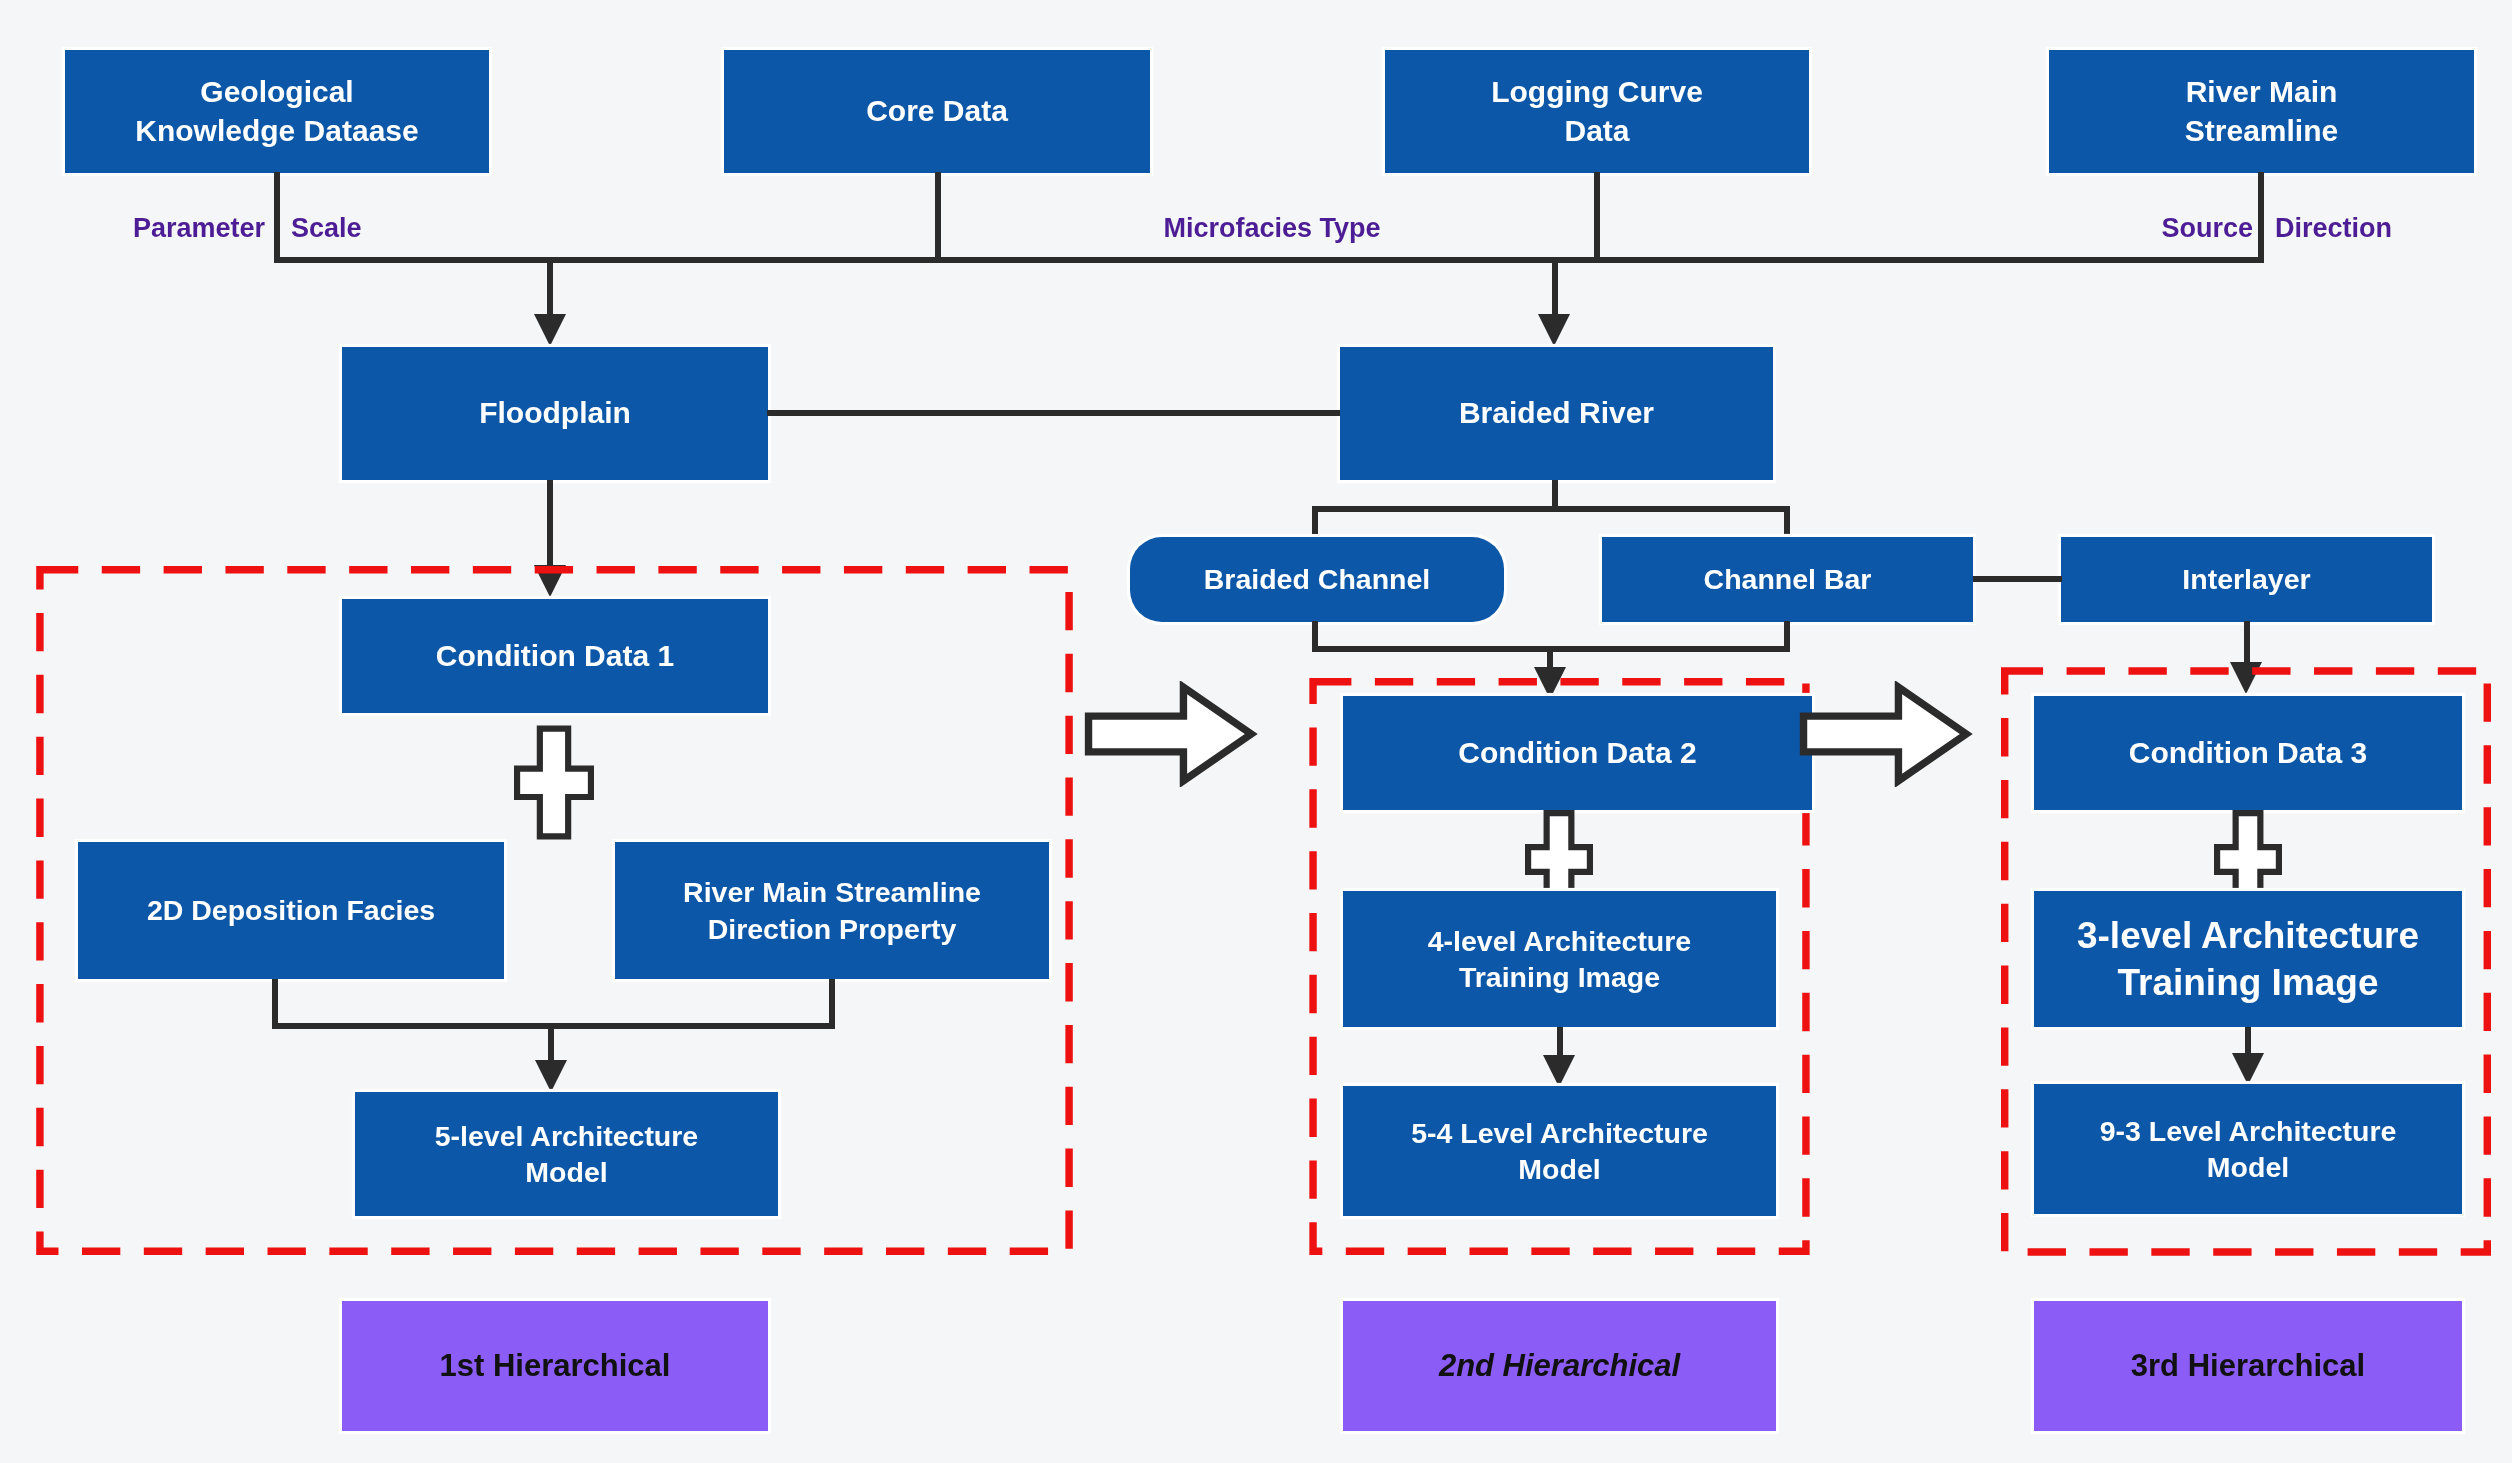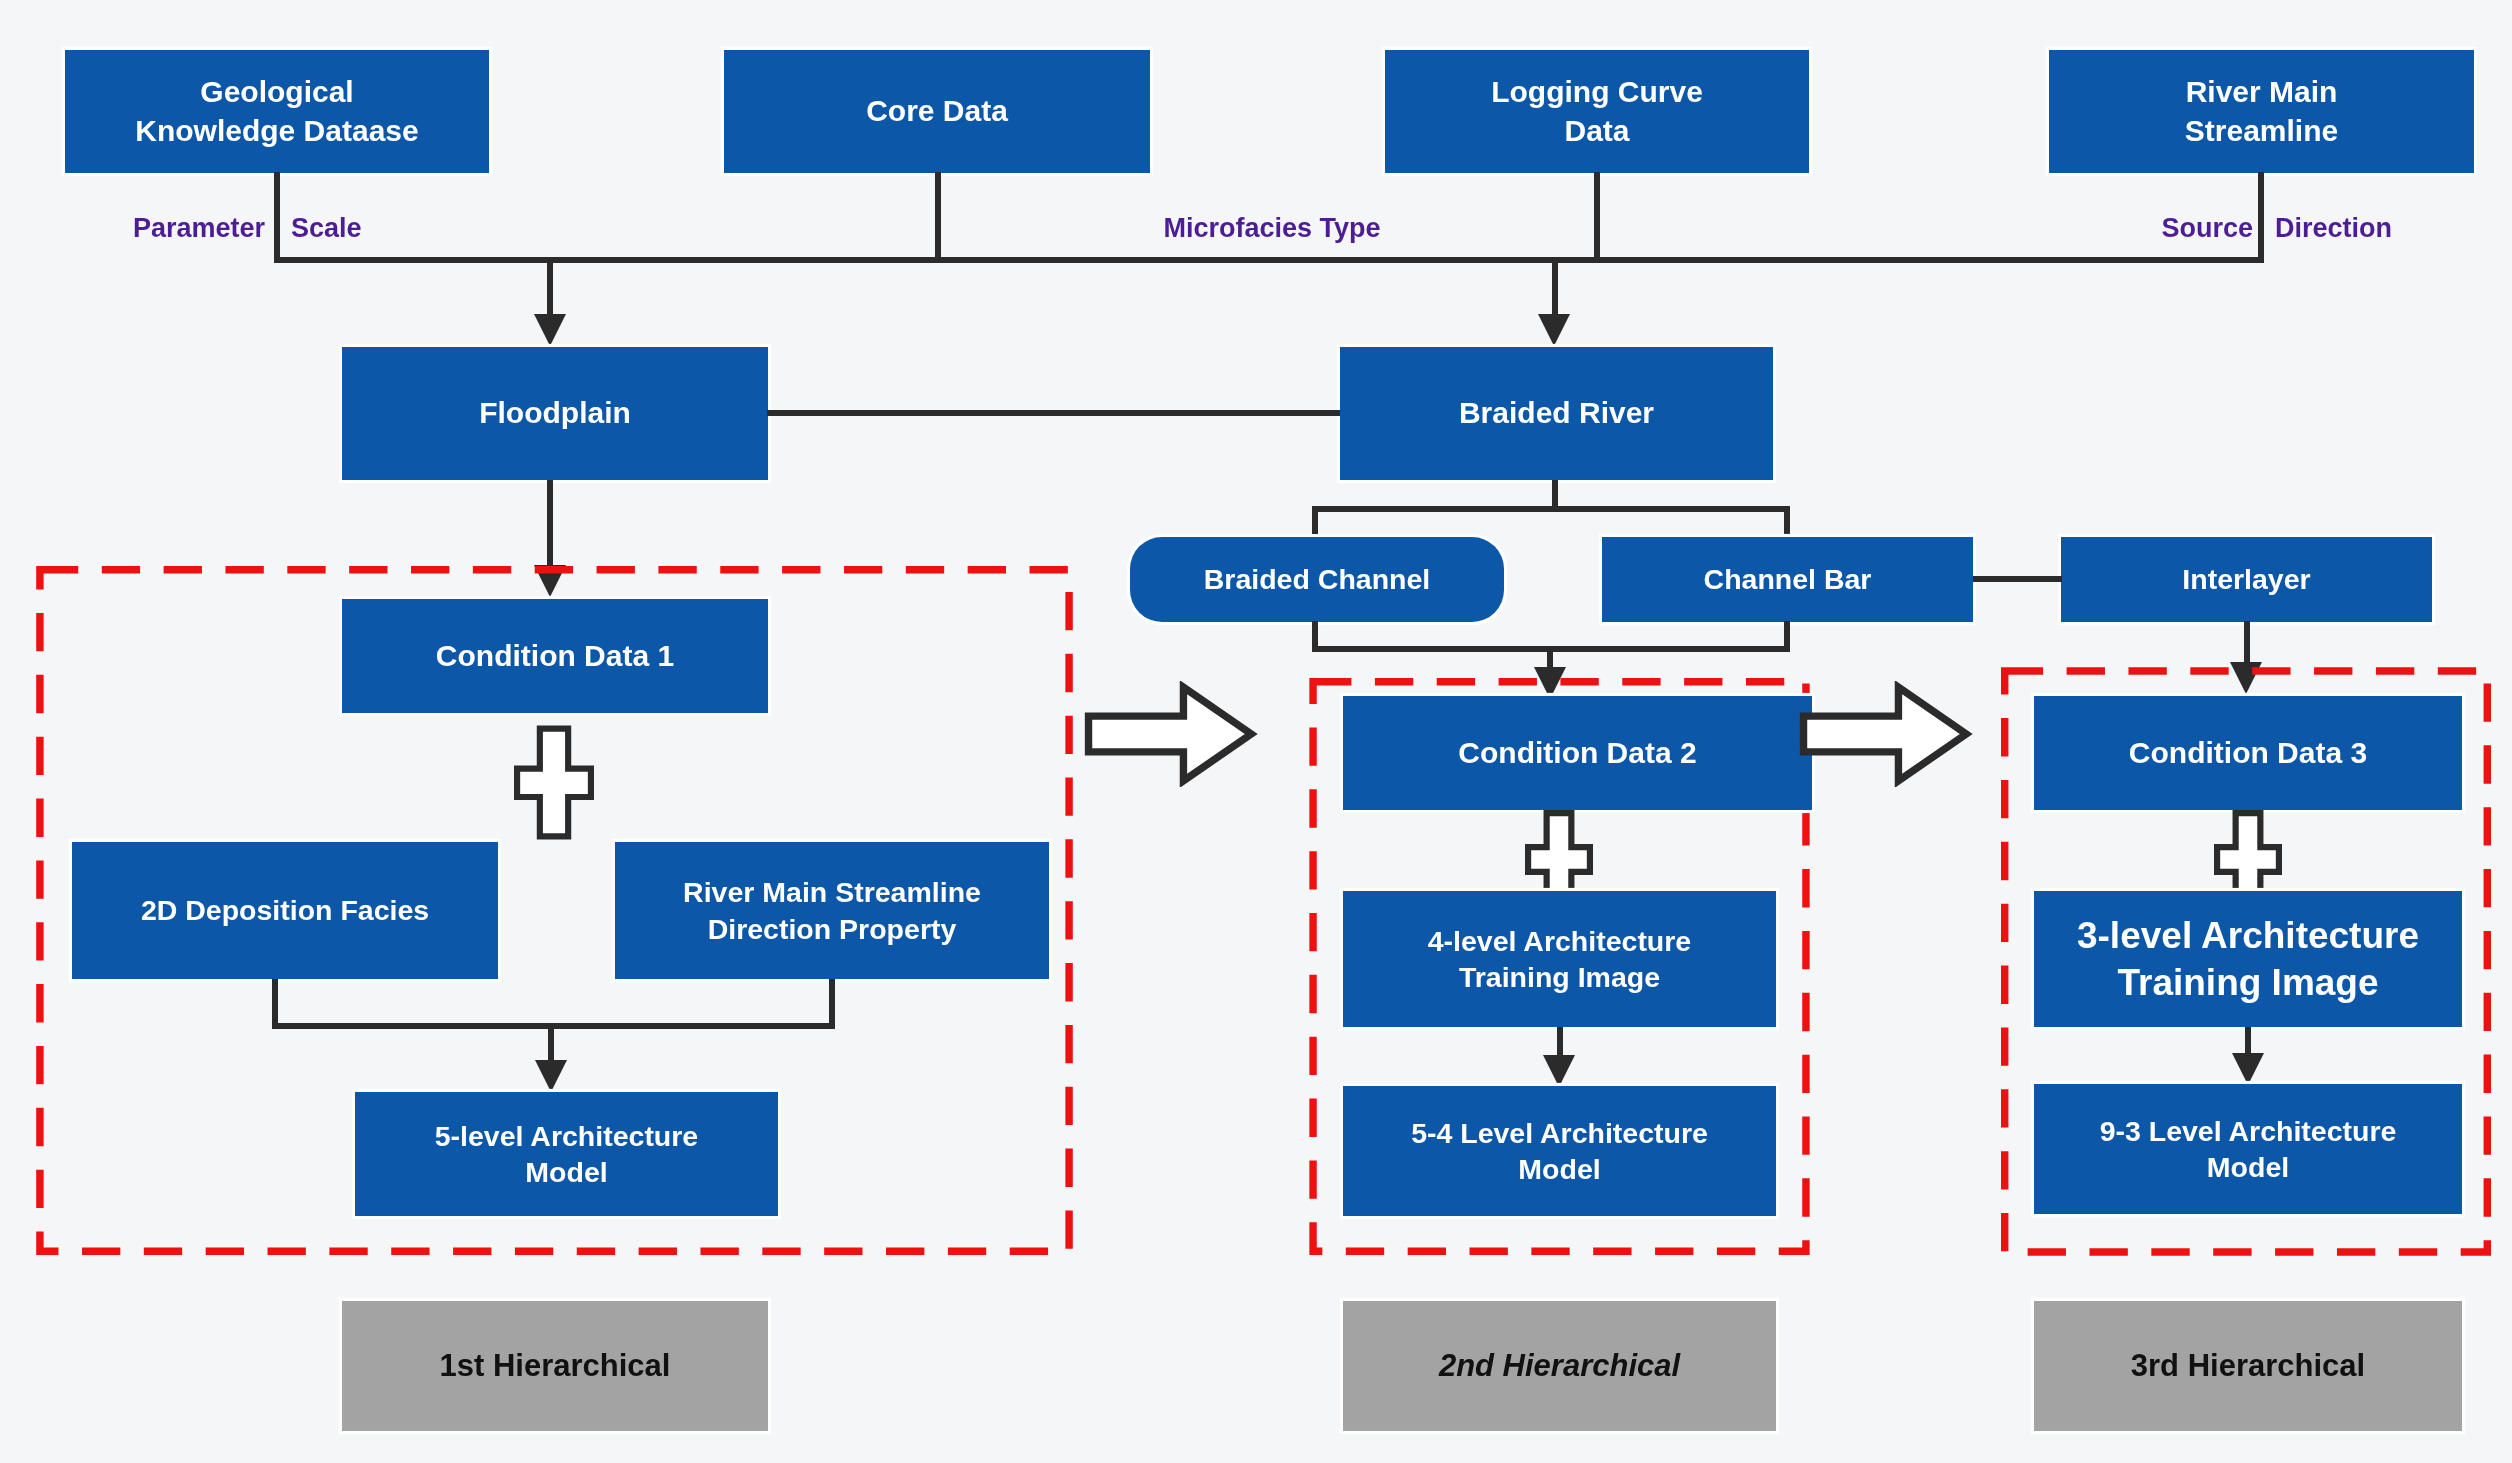--- a/index.html
+++ b/index.html
@@ -16,21 +16,21 @@
     color:#ffffff;
     display:flex;align-items:center;justify-content:center;
     text-align:center;
     font-weight:bold;
     font-size:30px;line-height:1.28;
     white-space:pre-line;
     box-shadow:0 0 0 3.1px #ffffff;
   }
   .hier{
     position:absolute;
-    background:#a3a3a3;
+    background:#8b5cf6;
     color:#111111;
     display:flex;align-items:center;justify-content:center;
     text-align:left;
     font-weight:bold;
     font-size:31px;
     box-shadow:0 0 0 3.1px #ffffff;
   }
   .edge-label{
     position:absolute;
     color:#4c1d95;
@@ -123,21 +123,21 @@
   </div>
 
   <div class="node" style="left:342px;top:599px;width:426px;height:114px;">Condition Data 1</div>
 
   <div class="svg-wrap" style="left:514px;top:725px;">
     <svg width="80" height="115" viewBox="0 0 130 185">
       <polygon points="42,5 88,5 88,70 125,70 125,116 88,116 88,180 42,180 42,116 5,116 5,70 42,70" fill="#ffffff" stroke="#2b2b2b" stroke-width="10"></polygon>
     </svg>
   </div>
 
-  <div class="node" style="left:72px;top:842px;width:426px;height:137px;font-size:28.5px;">2D Deposition Facies</div>
+  <div class="node" style="left:78px;top:842px;width:426px;height:137px;font-size:28.5px;">2D Deposition Facies</div>
   <div class="node" style="left:615px;top:842px;width:434px;height:137px;font-size:28.5px;">River Main Streamline
 Direction Property</div>
 
   <div class="v-line" style="left:272px;top:979px;height:50px;"></div>
   <div class="v-line" style="left:829px;top:979px;height:50px;"></div>
   <div class="h-line" style="left:272px;top:1023px;width:562px;"></div>
   <div class="v-line" style="left:548px;top:1023px;height:38px;"></div>
   <div class="arrowhead" style="left:535px;top:1060px;"></div>
 
   <div class="node" style="left:355px;top:1092px;width:423px;height:124px;font-size:28.5px;">5-level Architecture

